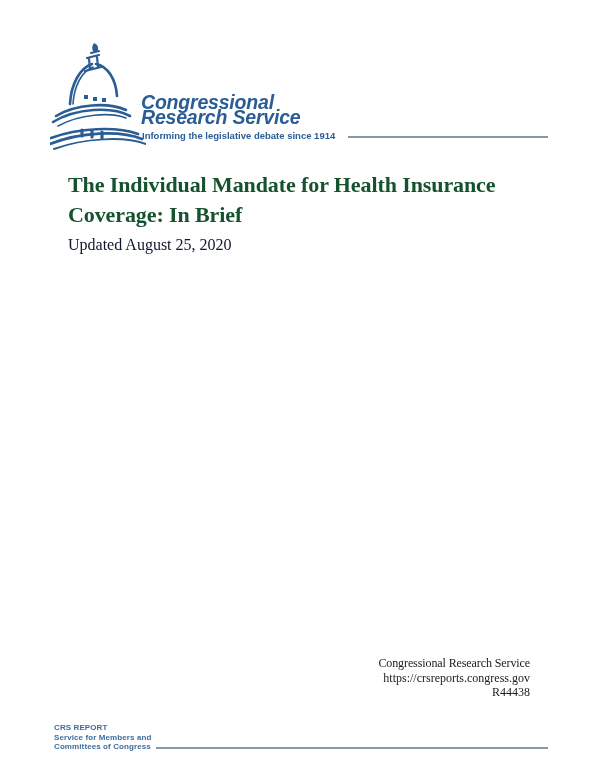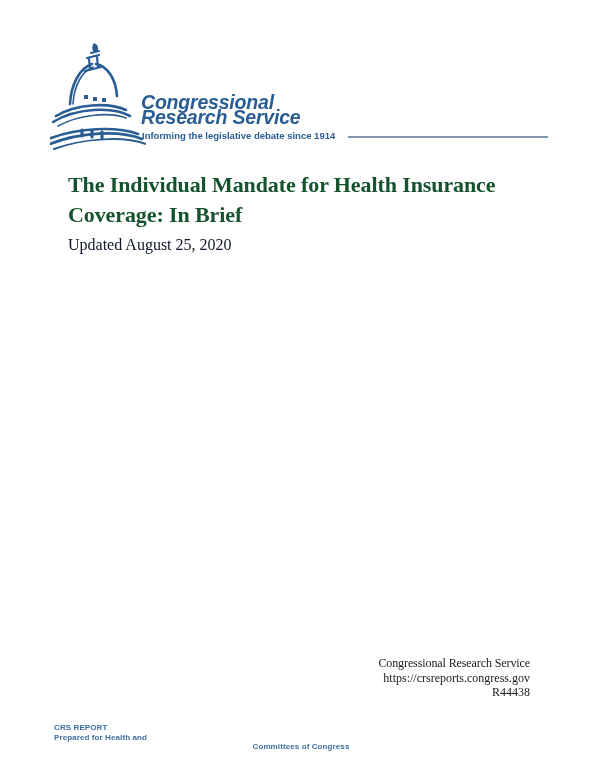--- a/index.html
+++ b/index.html
@@ -73,21 +73,21 @@
   
   .footer-left {
     position: absolute; left: 54px; top: 723px; width: 494px;
     color: #3d6e9e;
     font-family: "Liberation Sans", sans-serif;
     font-weight: bold;
     font-size: 8px; line-height: 9.5px;
     letter-spacing: 0.1px;
   }
   .footer-left .row3 {
-    display: flex; align-items: center; flex-direction: column;
+    display: flex; align-items: center;
   }
   .footer-left .row3 .rule {
     flex: 1; height: 1.5px; background: #8299ad;
     margin-left: 5px; margin-top: 2px;
   }
 </style>
 </head>
 <body>
 
 <svg class="dome-svg" viewBox="0 0 96 110" aria-hidden="true">
@@ -145,18 +145,18 @@
 <div class="updated-line">Updated August 25, 2020</div>
 
 <div class="footer-right">
   <div class="org">Congressional Research Service</div>
   <div><a href="#">https://crsreports.congress.gov</a></div>
   <div>R44438</div>
 </div>
 
 <div class="footer-left">
   <div>CRS REPORT</div>
-  <div>Prepared for Health and</div>
+  <div>Service for Members and</div>
   <div class="row3">
     <span>Committees of Congress</span>
     <div class="rule"></div>
   </div>
 </div>
 
 </body></html>

